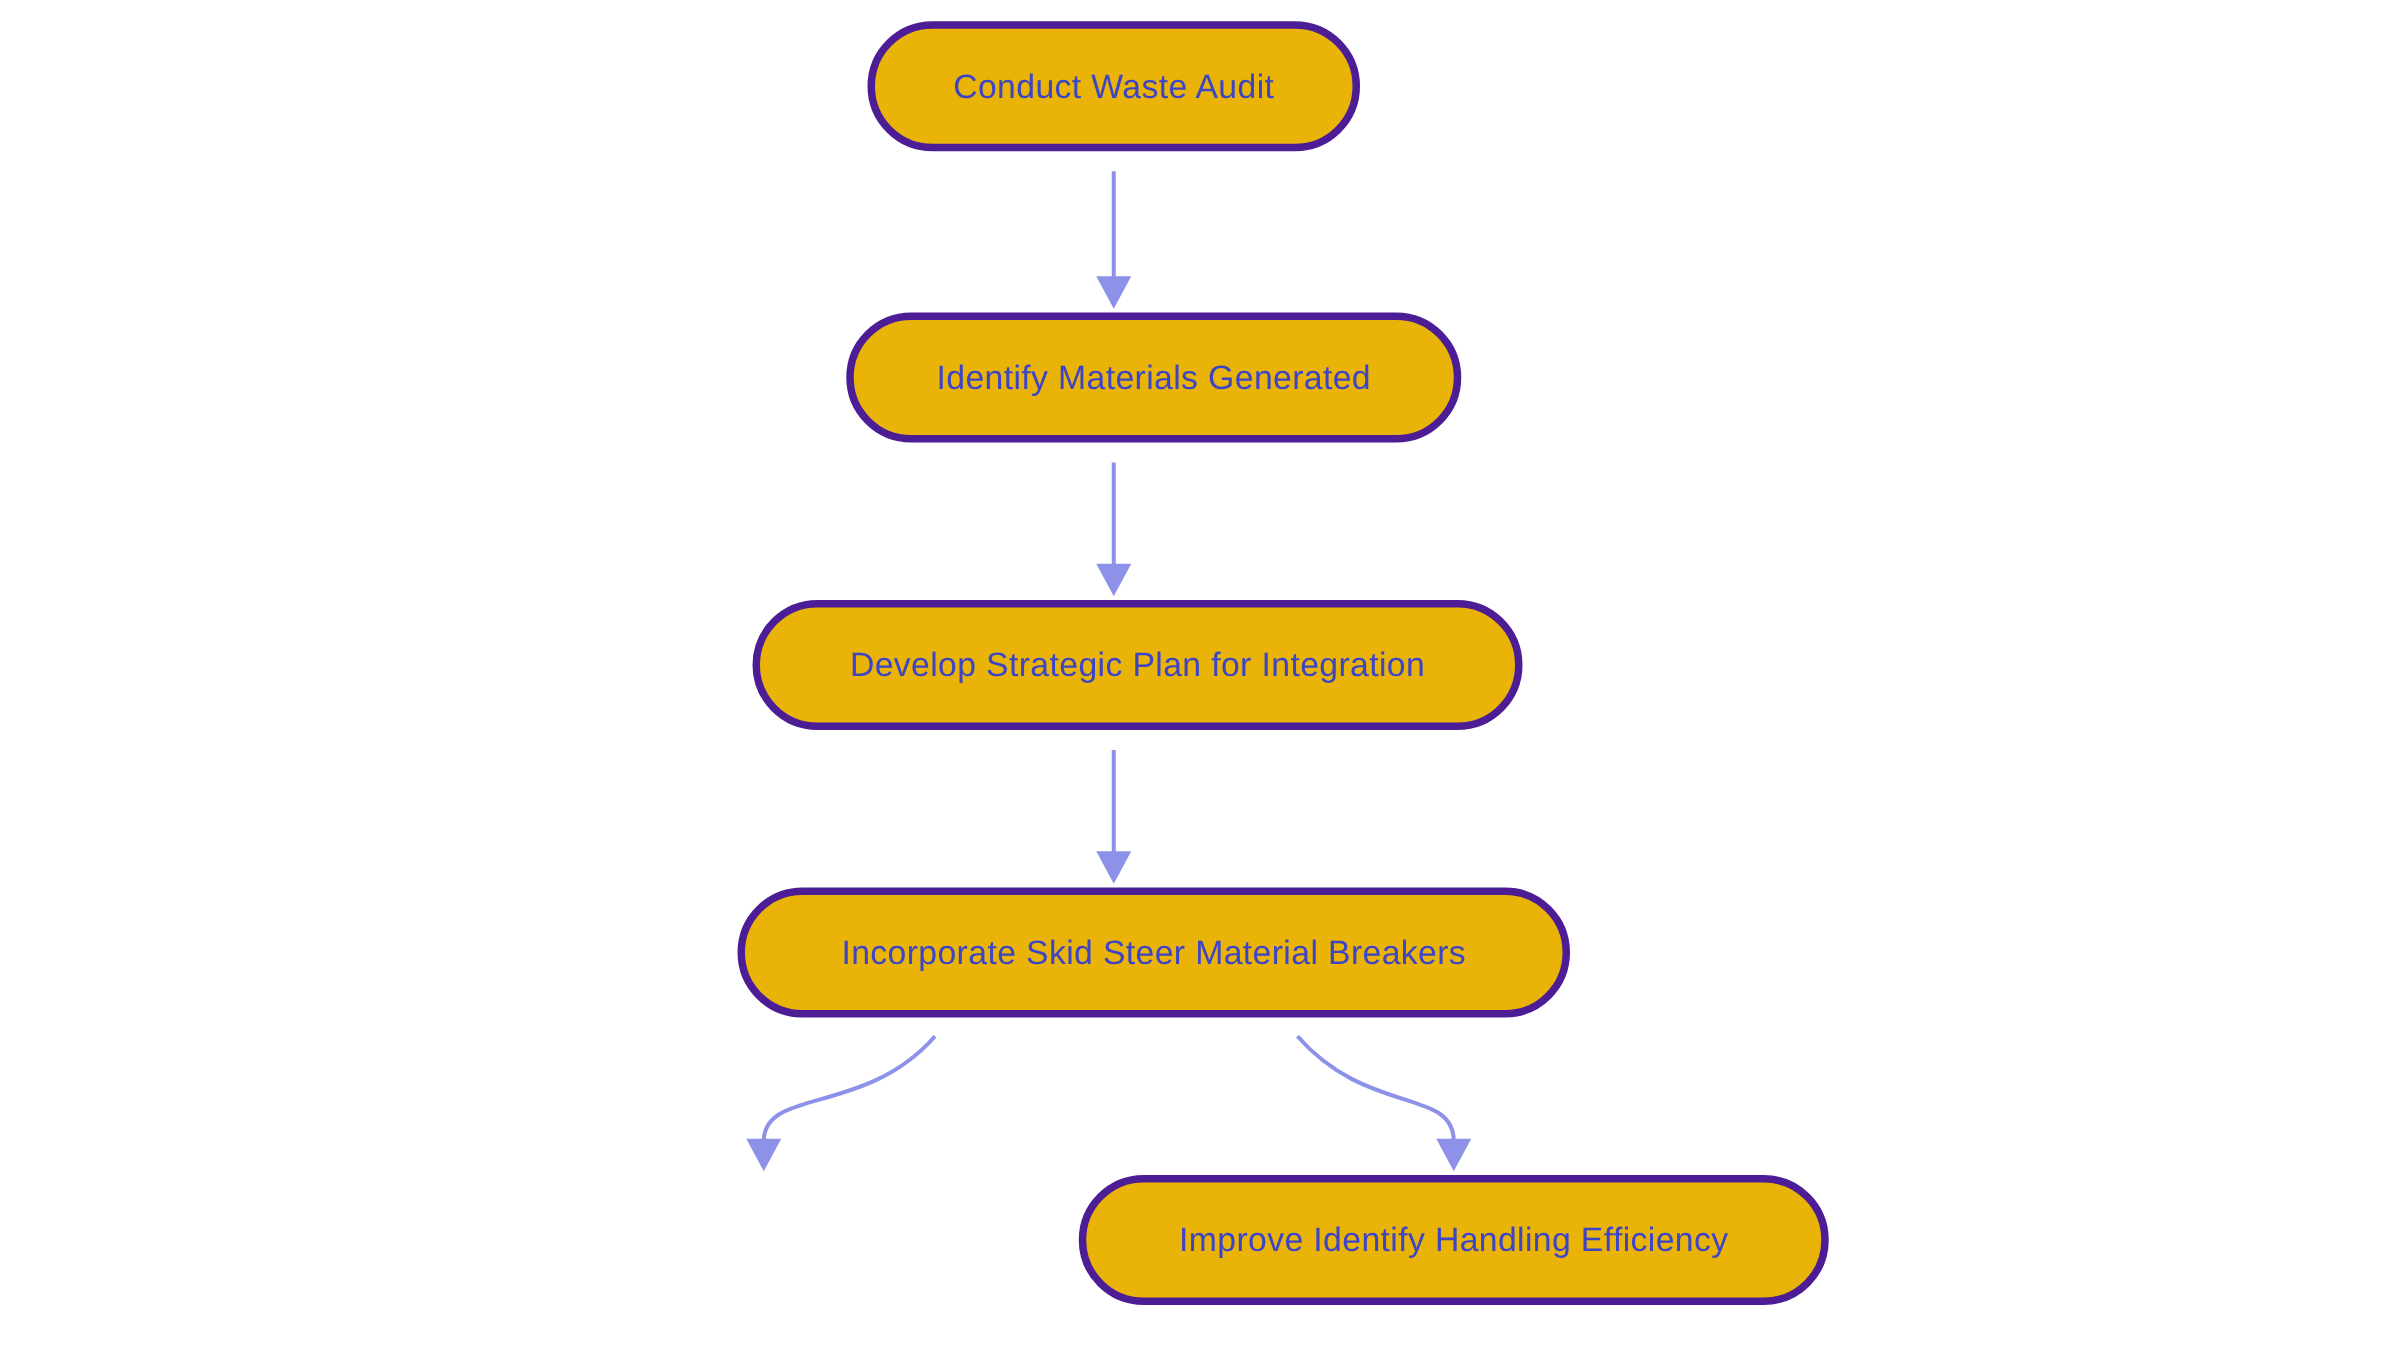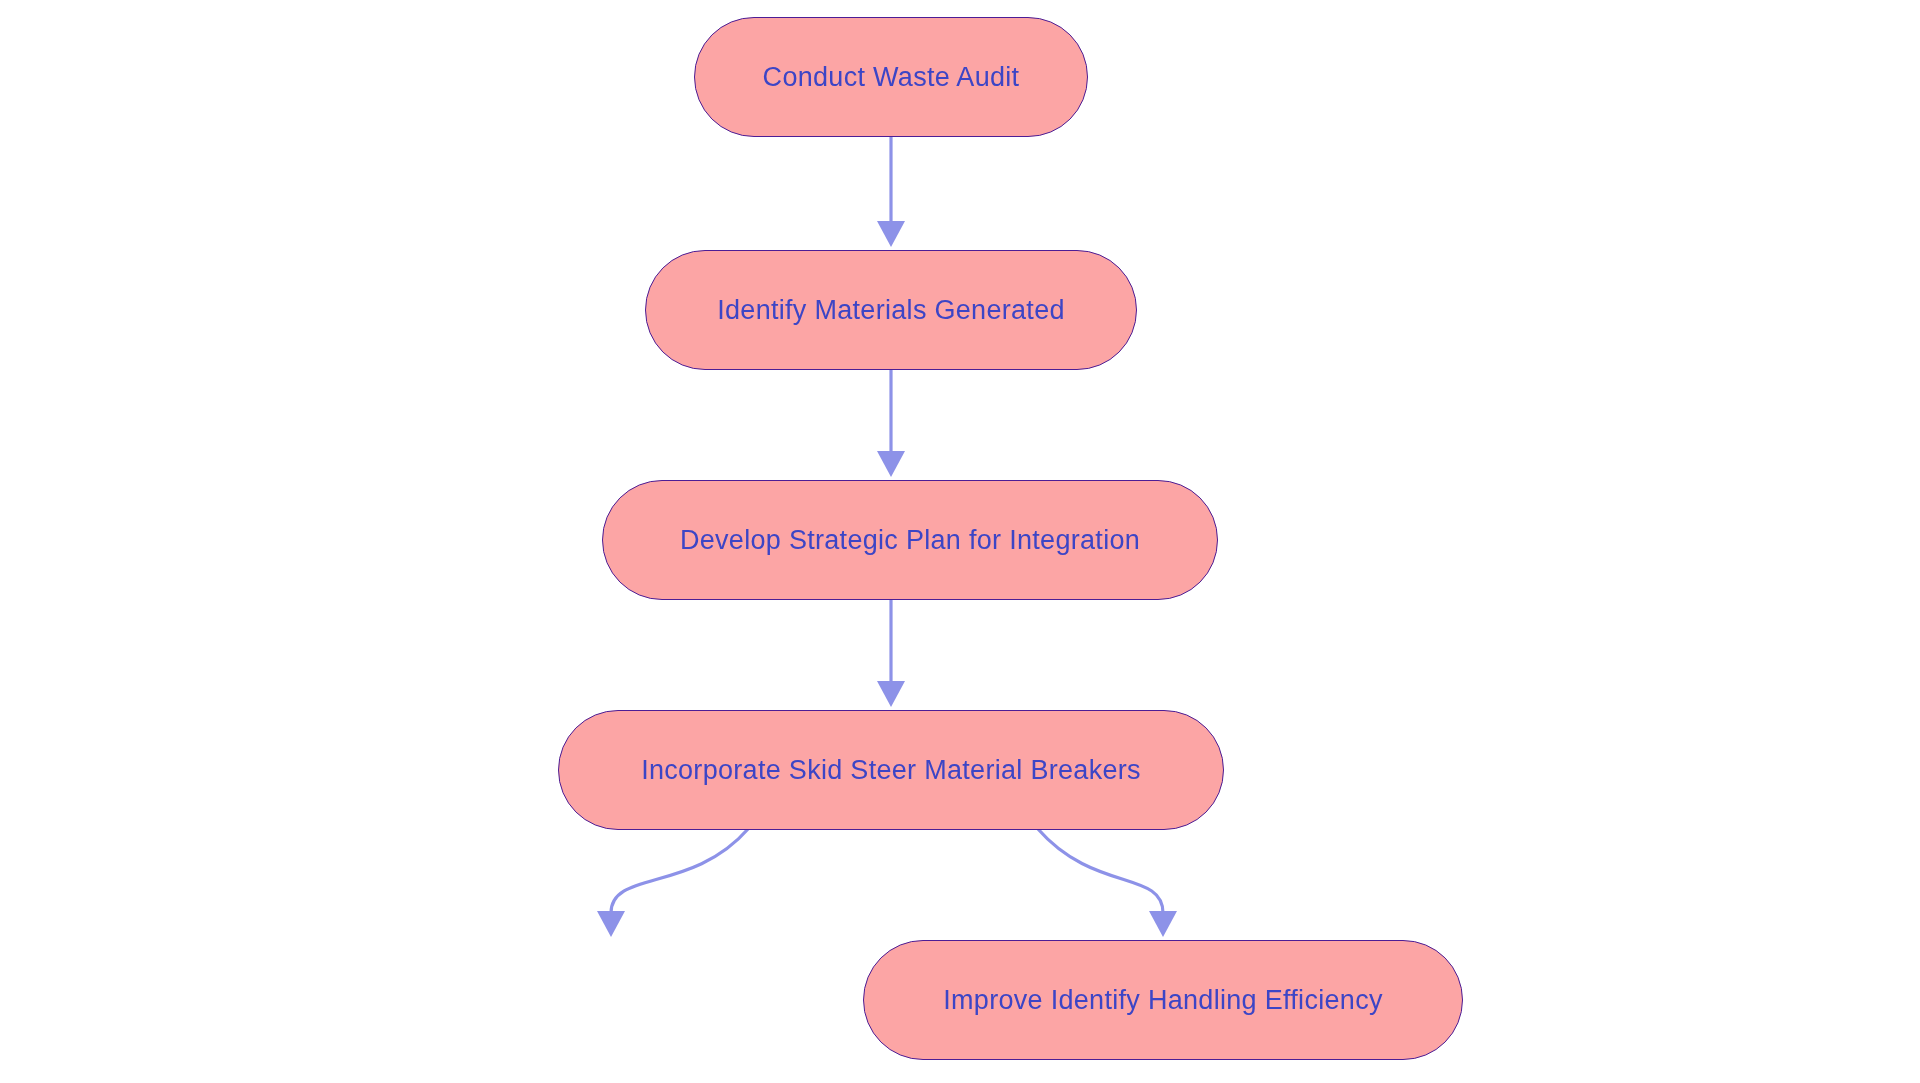--- a/index.html
+++ b/index.html
@@ -19,38 +19,38 @@
     position: absolute;
     left: 0;
     top: 0;
     width: 1920px;
     height: 1083px;
     pointer-events: none;
   }
   .node {
     position: absolute;
     box-sizing: border-box;
-    height: 120px;
-    background: #fca5a5;
-    border: 1px solid #4c1d95;
+    height: 104px;
+    background: #eab308;
+    border: 6px solid #4c1d95;
     border-radius: 60px;
     display: flex;
     align-items: center;
     justify-content: center;
     color: #3c45c6;
     font-size: 27px;
     letter-spacing: 0.3px;
     white-space: nowrap;
     text-align: center;
   }
   
   .n1 { left: 694px; top: 17px;  width: 394px; }
-  .n2 { left: 645px; top: 250px; width: 492px; }
+  .n2 { left: 677px; top: 250px; width: 492px; }
   .n3 { left: 602px; top: 480px; width: 616px; text-align: center; }
-  .n4 { left: 558px; top: 710px; width: 666px; }
+  .n4 { left: 590px; top: 710px; width: 666px; }
   .n5 { left: 465px; top: 940px; width: 292px; }
   .n6 { left: 863px; top: 940px; width: 600px; }
   .edge-line {
     fill: none;
     stroke: #8d92e8;
     stroke-width: 3.2px;
   }
   .edge-head {
     fill: #8d92e8;
     stroke: none;

